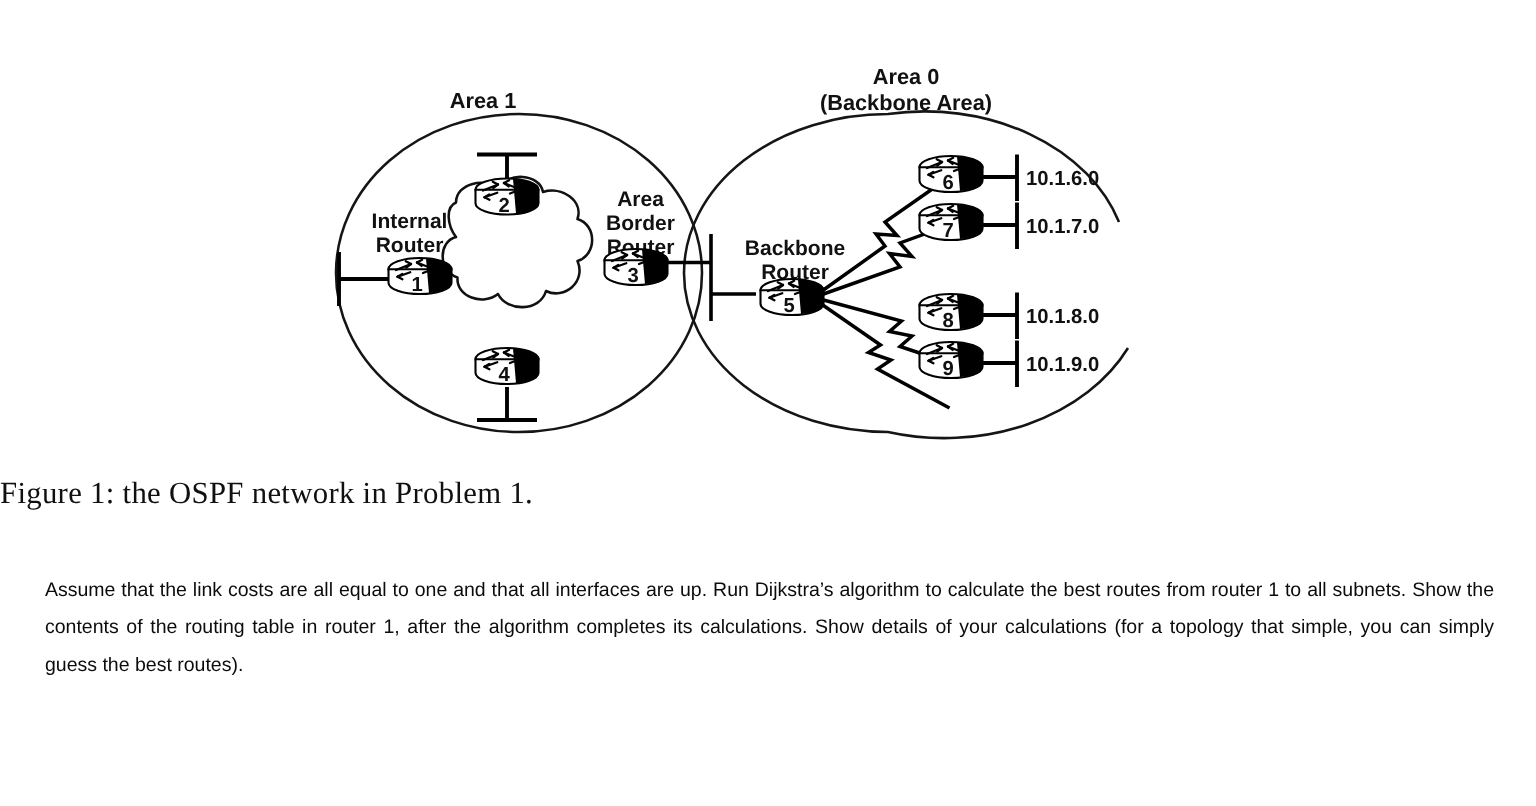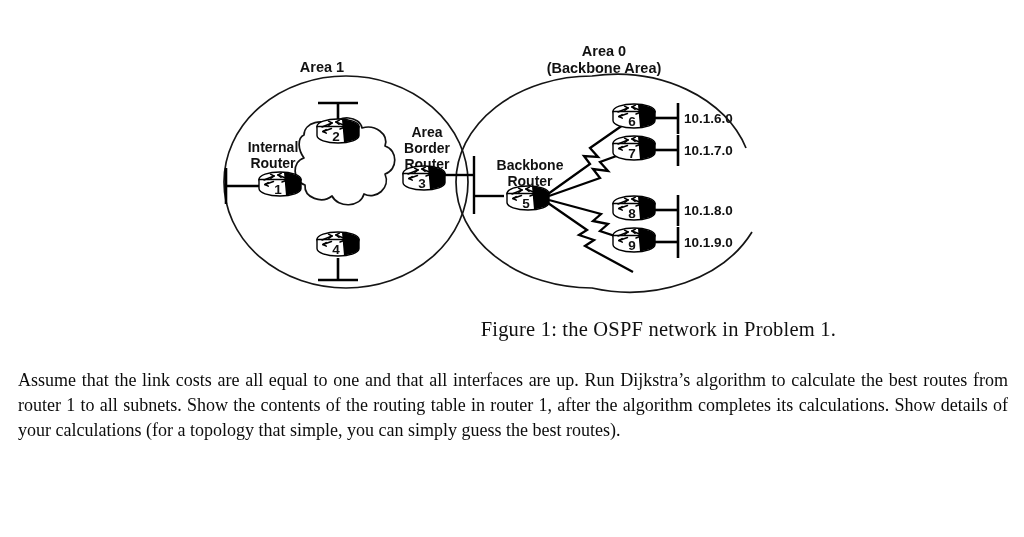--- a/index.html
+++ b/index.html
@@ -35,41 +35,41 @@
     font-weight: 700;
     fill: #111111;
   }
 
   
   #figure-caption {
     position: absolute;
     left: 0;
     top: 318px;
     width: 836px;
-    text-align: right;
+    text-align: left;
     font-family: "Liberation Serif", serif;
     font-size: 20.5px;
     letter-spacing: 0.2px;
     color: #101010;
   }
 
   
   #body-text {
     position: absolute;
     left: 18px;
     top: 368px;
     width: 990px;
   }
   .para {
-    font-family: Liberation Serif, serif;
-    font-size: 18px;
+    font-family: Liberation Sans, sans-serif;
+    font-size: 13px;
     line-height: 25px;
     text-align: justify;
     color: #0c0c0c;
-    margin: 0;
+    margin: 12px;
   }
   .para + .para {
     margin-top: 22px;
   }
   .para.last {
     text-align: left;
   }
 </style>
 </head>
 <body>

